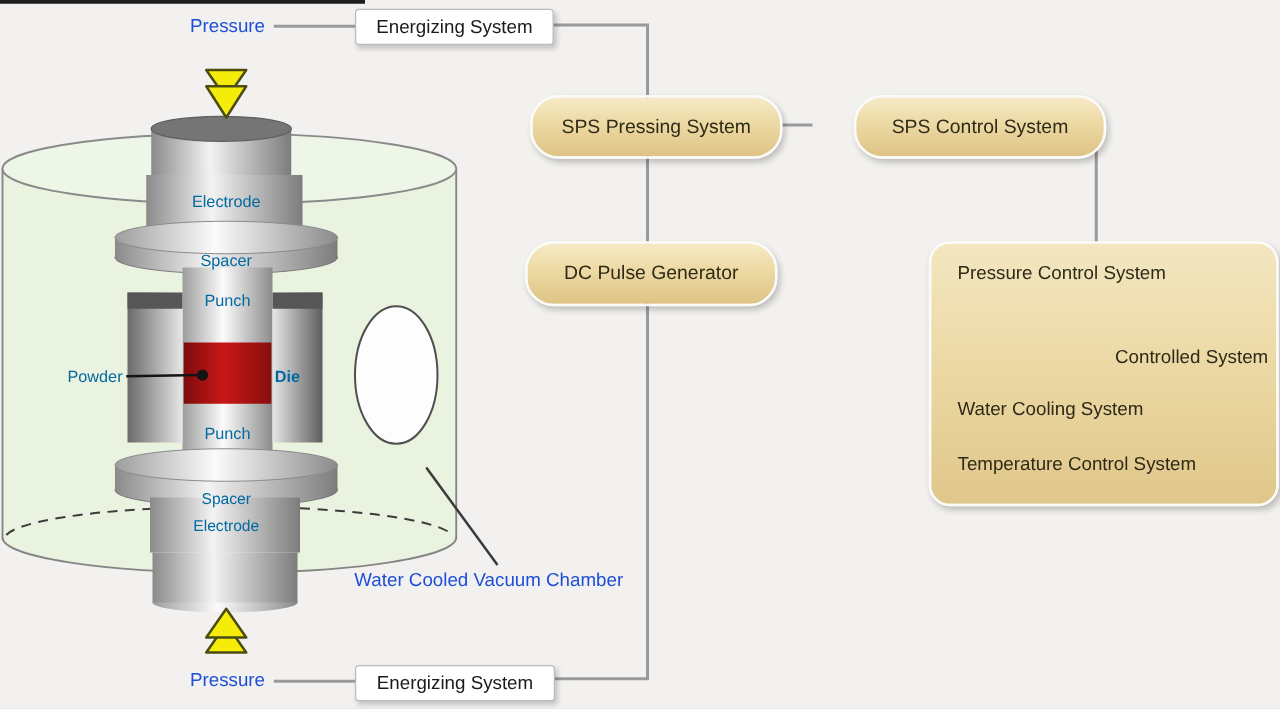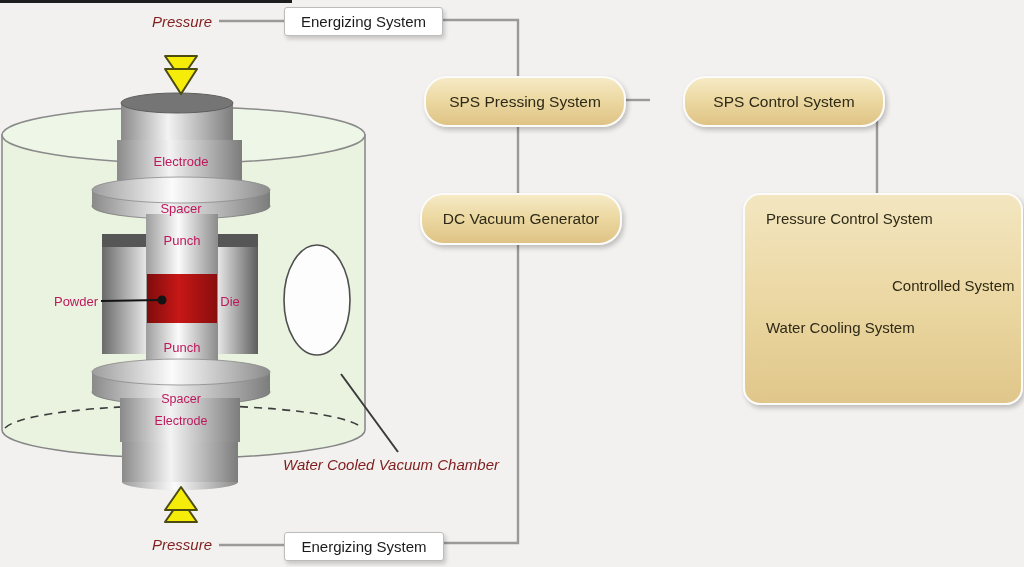--- a/index.html
+++ b/index.html
@@ -4,23 +4,23 @@
 <style>
   html,body{margin:0;padding:0;background:#dcdcdc;}
   .stage{
     position:relative;width:1024px;height:567px;overflow:hidden;
     background:#f2f1ef;
     font-family:"Liberation Sans", sans-serif;
   }
   svg{position:absolute;left:0;top:0;}
   .lbl{
     position:absolute;transform:translate(-50%,-50%);
-    white-space:nowrap;color:#be185d;font-size:13px;
+    white-space:nowrap;color:#0369a1;font-size:13px;
   }
-  .lbl.big{font-size:15px;color:#7f1d1d;font-style:italic;}
+  .lbl.big{font-size:15px;color:#1d4ed8;}
   .white-box{
     position:absolute;background:#ffffff;border:1px solid #bcbcbc;border-radius:3px;
     box-shadow:2px 3px 4px rgba(0,0,0,.18);
     display:flex;align-items:center;justify-content:center;
     font-size:15px;color:#1b1b1b;white-space:nowrap;
   }
   .tan-box{
     position:absolute;
     background:linear-gradient(180deg,#f6eac6 0%,#ecd9a3 45%,#dfc385 100%);
     border:2px solid #fbfbf9;border-radius:23px;
@@ -135,33 +135,34 @@
   </svg>
 
   <div class="white-box" style="left:284px;top:7px;width:157px;height:27px;">Energizing System</div>
 
   <div class="white-box" style="left:284px;top:532px;width:158px;height:27px;">Energizing System</div>
 
   <div class="tan-box" style="left:424px;top:76px;width:198px;height:47px;">SPS Pressing System</div>
 
   <div class="tan-box" style="left:683px;top:76px;width:198px;height:47px;">SPS Control System</div>
 
-  <div class="tan-box" style="left:420px;top:193px;width:198px;height:48px;">DC Vacuum Generator</div>
+  <div class="tan-box" style="left:420px;top:193px;width:198px;height:48px;">DC Pulse Generator</div>
 
   <div class="panel">
     <span style="left:21px;top:15px;">Pressure Control System</span>
     <span style="left:131px;top:82px;margin-left:16px;">Controlled System</span>
     <span style="left:21px;top:124px;">Water Cooling System</span>
+    <span style="left:21px;top:168px;">Temperature Control System</span>
   </div>
 
   <span class="lbl big" style="left:182px;top:21px;">Pressure</span>
   <span class="lbl" style="left:181px;top:161px;">Electrode</span>
   <span class="lbl" style="left:181px;top:208px;">Spacer</span>
   <span class="lbl" style="left:182px;top:240px;">Punch</span>
   <span class="lbl" style="left:76px;top:301px;">Powder</span>
-  <span class="lbl" style="left:230px;top:301px;">Die</span>
+  <span class="lbl" style="left:230px;top:301px;font-weight:bold;">Die</span>
   <span class="lbl" style="left:182px;top:347px;">Punch</span>
   <span class="lbl" style="left:181px;top:399px;font-size:12.5px;">Spacer</span>
   <span class="lbl" style="left:181px;top:421px;font-size:12.5px;">Electrode</span>
   <span class="lbl big" style="left:391px;top:464px;">Water Cooled Vacuum Chamber</span>
   <span class="lbl big" style="left:182px;top:544px;">Pressure</span>
 
 </div>
 
 </body></html>

